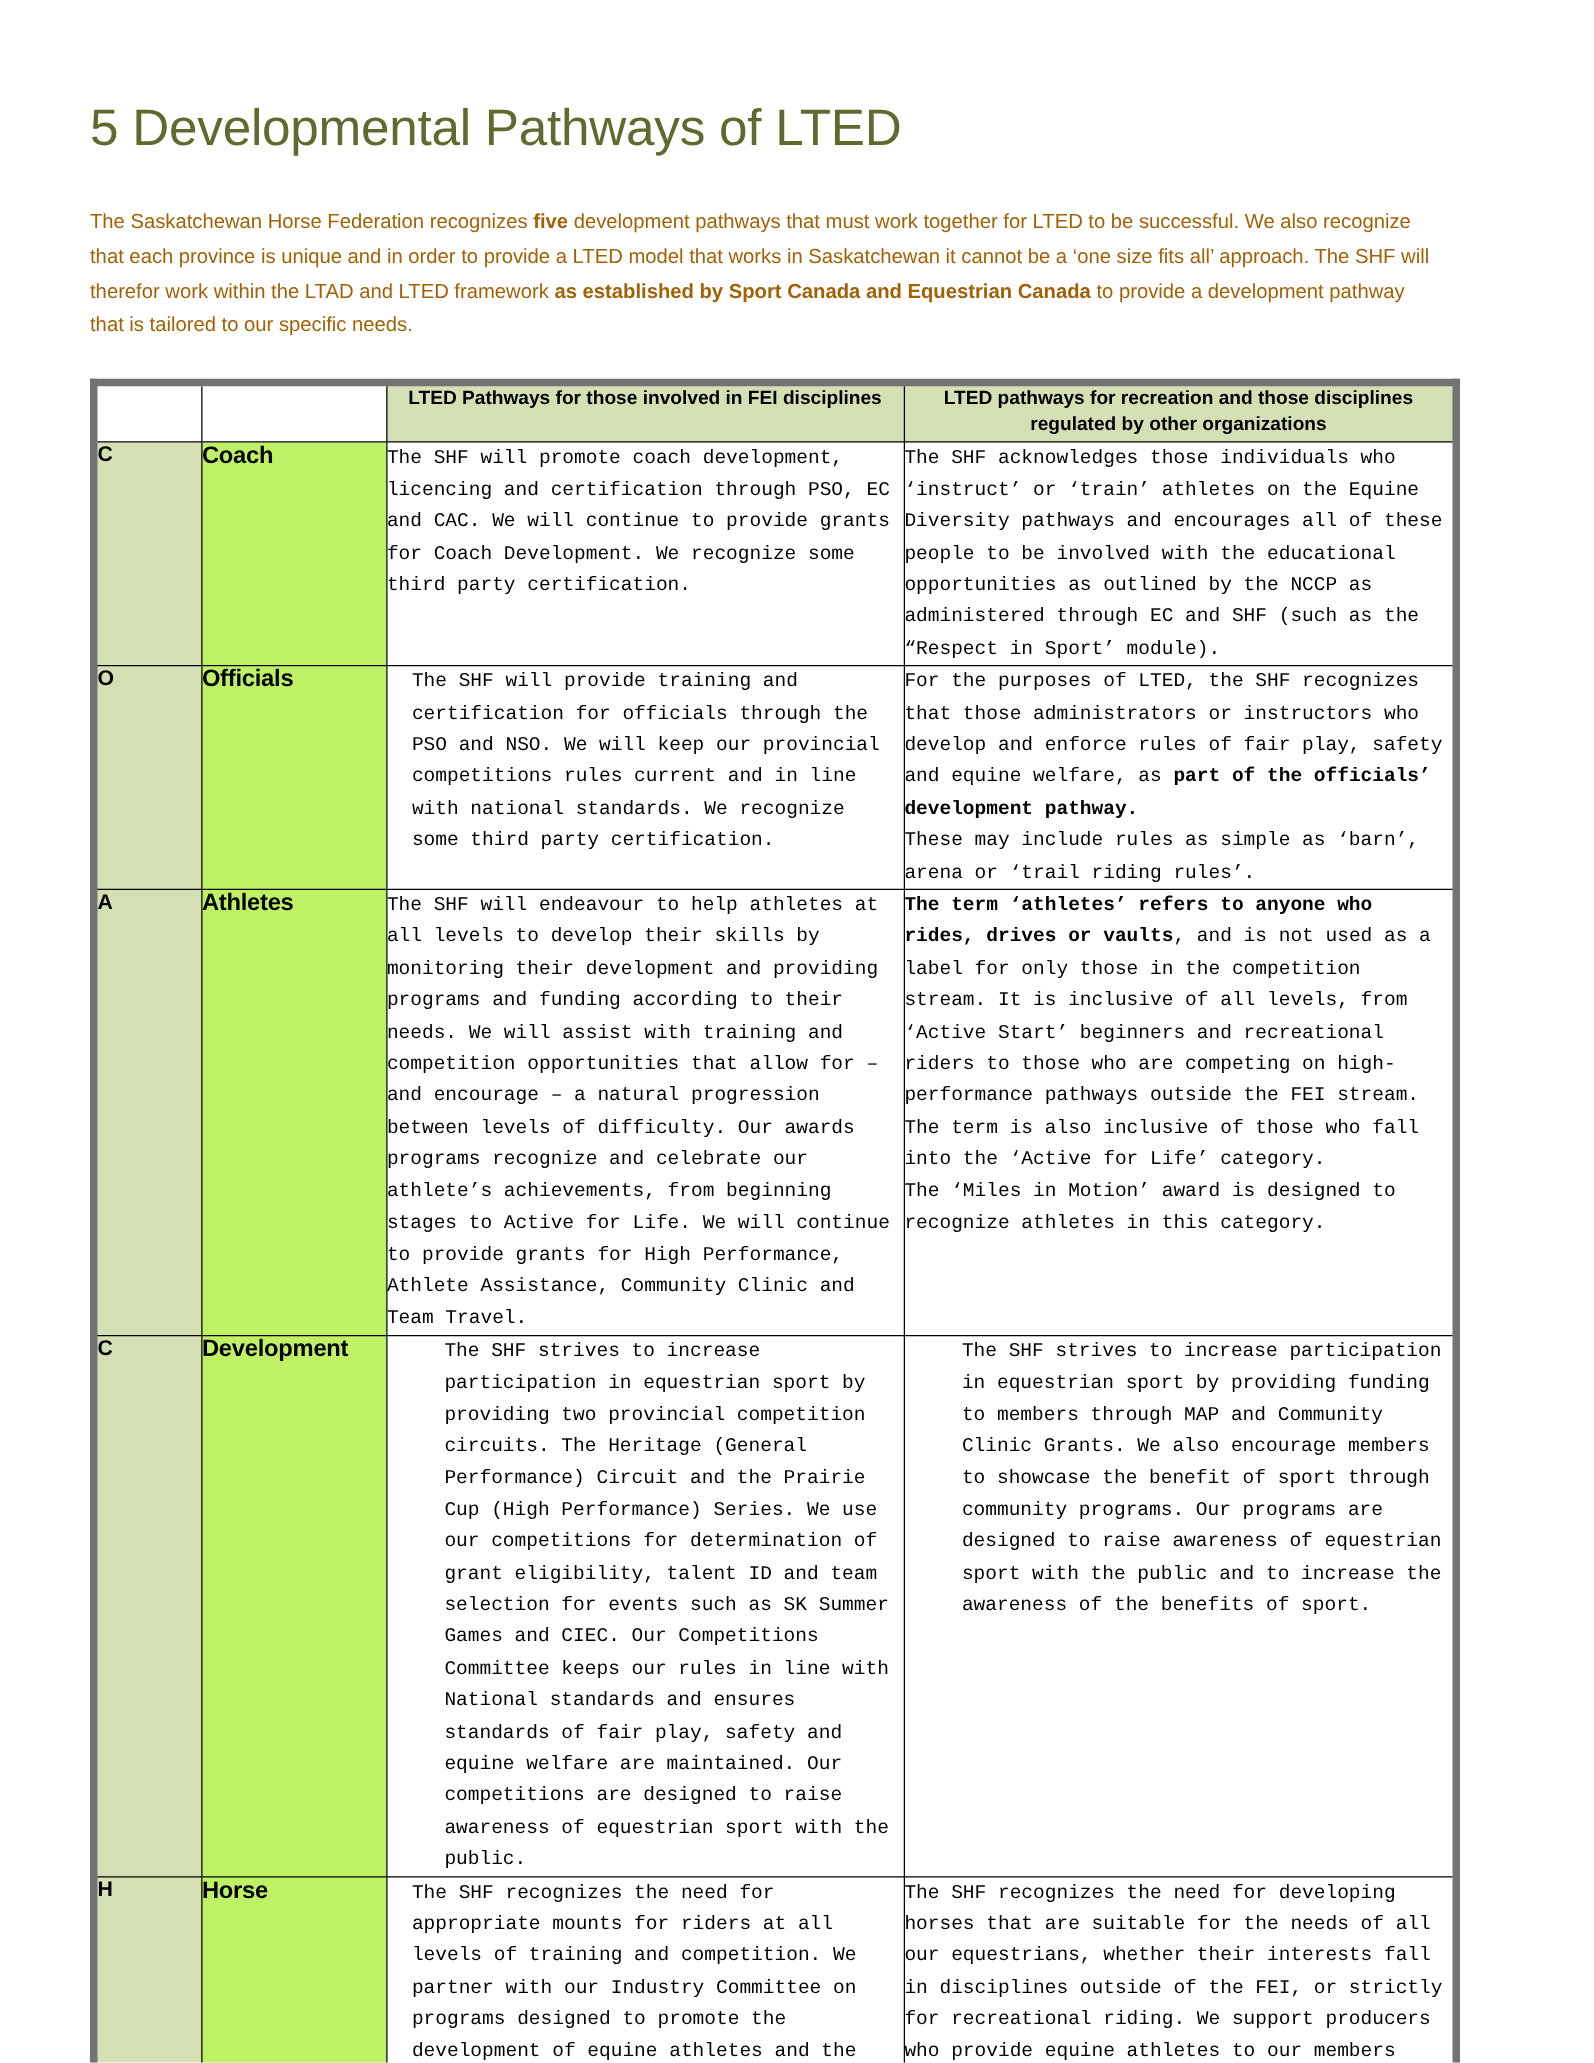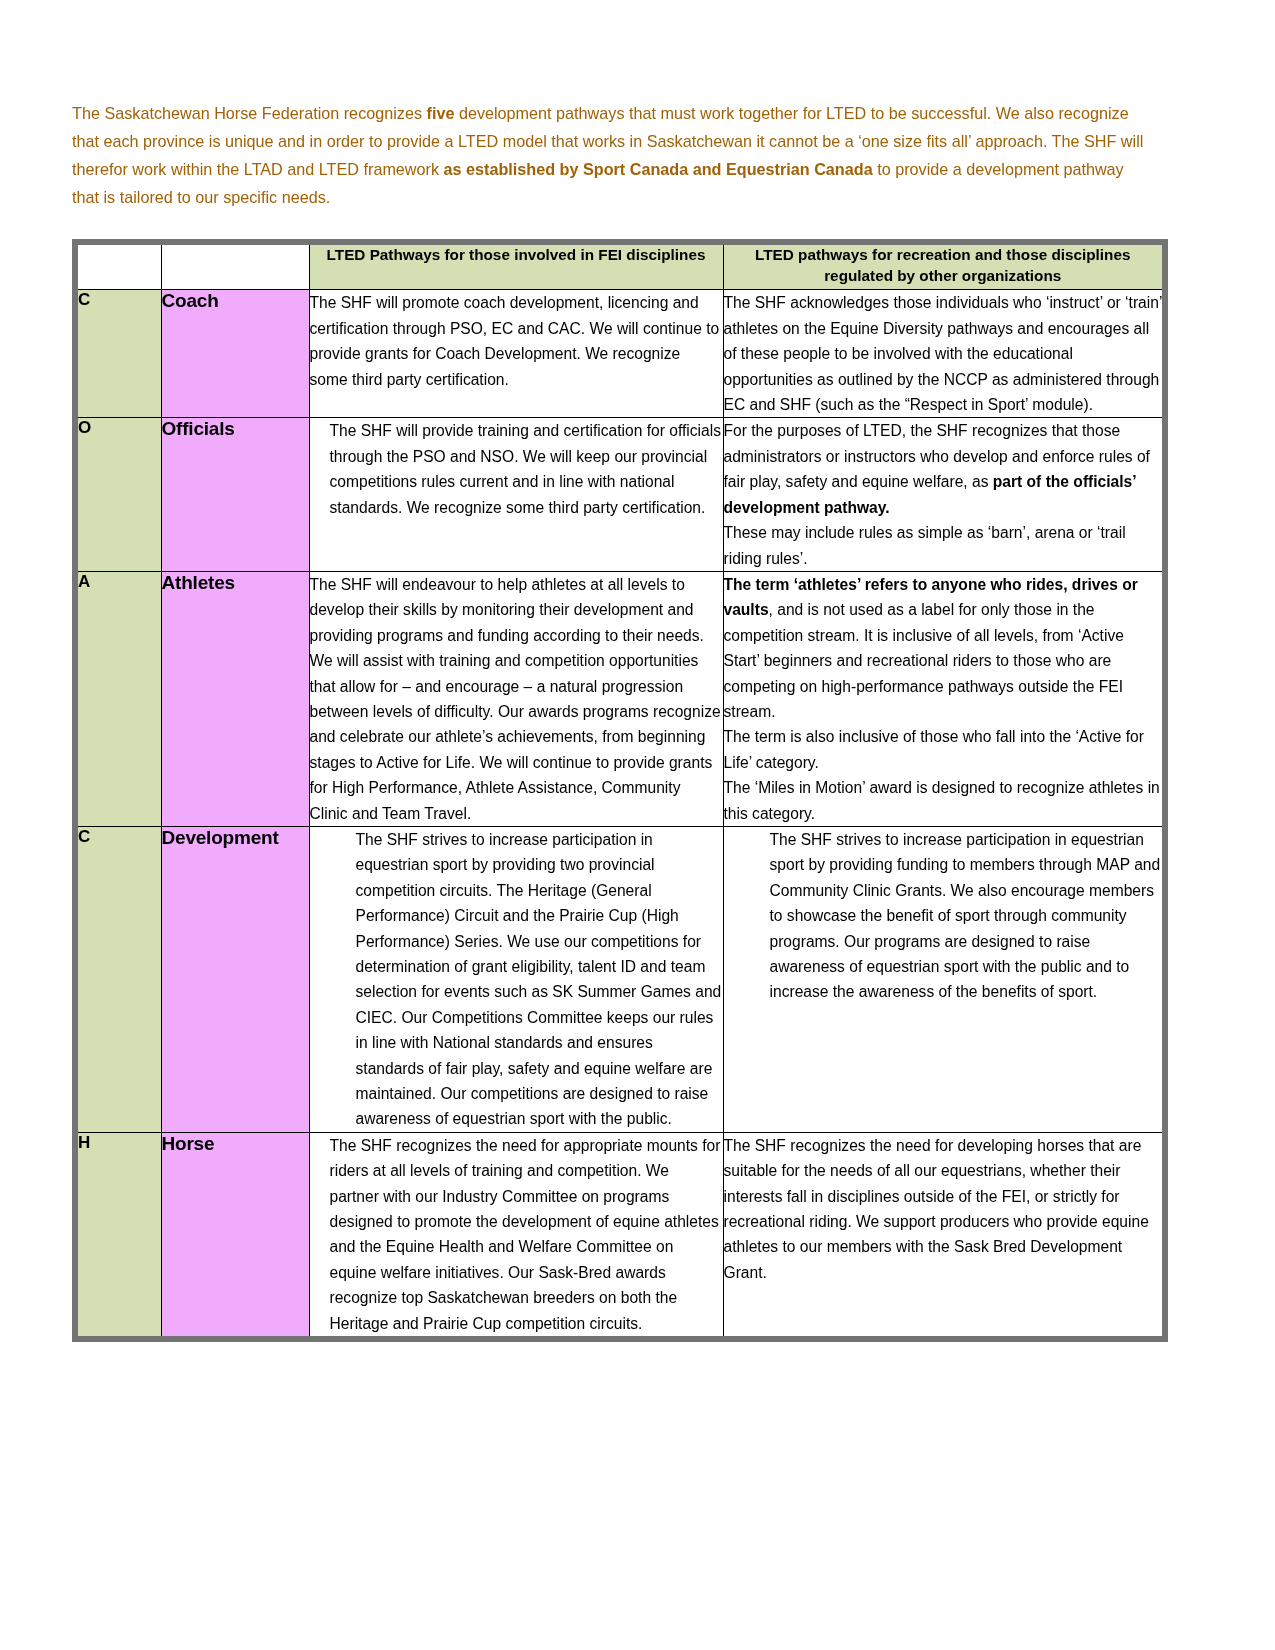--- a/index.html
+++ b/index.html
@@ -73,48 +73,49 @@
   }
 
   
   .cell-letter {
     background: #d4dfb4;
     font-weight: 700;
     font-size: 17px;
     padding: 9px 0 0 12px;
   }
   .cell-name {
-    background: #f0abfc;
+    background: #bef264;
     font-weight: 700;
     font-size: 19px;
     padding: 8px 0 0 12px;
     letter-spacing: -0.2px;
   }
   .cell-body {
     background: #ffffff;
     font-size: 15.6px;
     line-height: 1.63;
     padding: 7px 10px 10px 10px;
   }
   .cell-body.indent { padding-left: 20px; }
-  .cell-body p { margin: 0; }
+  .cell-body p { margin: 0; font-family: Liberation Mono, monospace; }
   .cell-body b { font-weight: 700; }
 
   
   tr.row-coach  .cell-body { min-height: 126px; }
   tr.row-offic  .cell-body { min-height: 148px; margin-top: 44px; }
   tr.row-athl   .cell-body { min-height: 250px; }
   tr.row-comp   .cell-body { min-height: 278px; padding-left: 46px; }
   tr.row-horse  .cell-body { min-height: 300px; }
 </style>
 </head>
 <body>
 
 <div class="page">
 
+  <h1 class="doc-title">5 Developmental Pathways of LTED</h1>
 
   <p class="intro">The Saskatchewan Horse Federation recognizes <b>five</b> development pathways that must work together for LTED to be successful.  We also recognize that each province is unique and in order to provide a LTED model that works in Saskatchewan it cannot be a ‘one size fits all’ approach.  The SHF will therefor work within the LTAD and LTED framework <b>as established by Sport Canada and Equestrian Canada</b> to provide a development pathway that is tailored to our specific needs.</p>
 
   <table class="pathways">
     <colgroup>
       <col class="c-letter">
         <col class="c-name">
         <col class="c-fei">
         <col class="c-rec">
     </colgroup>

